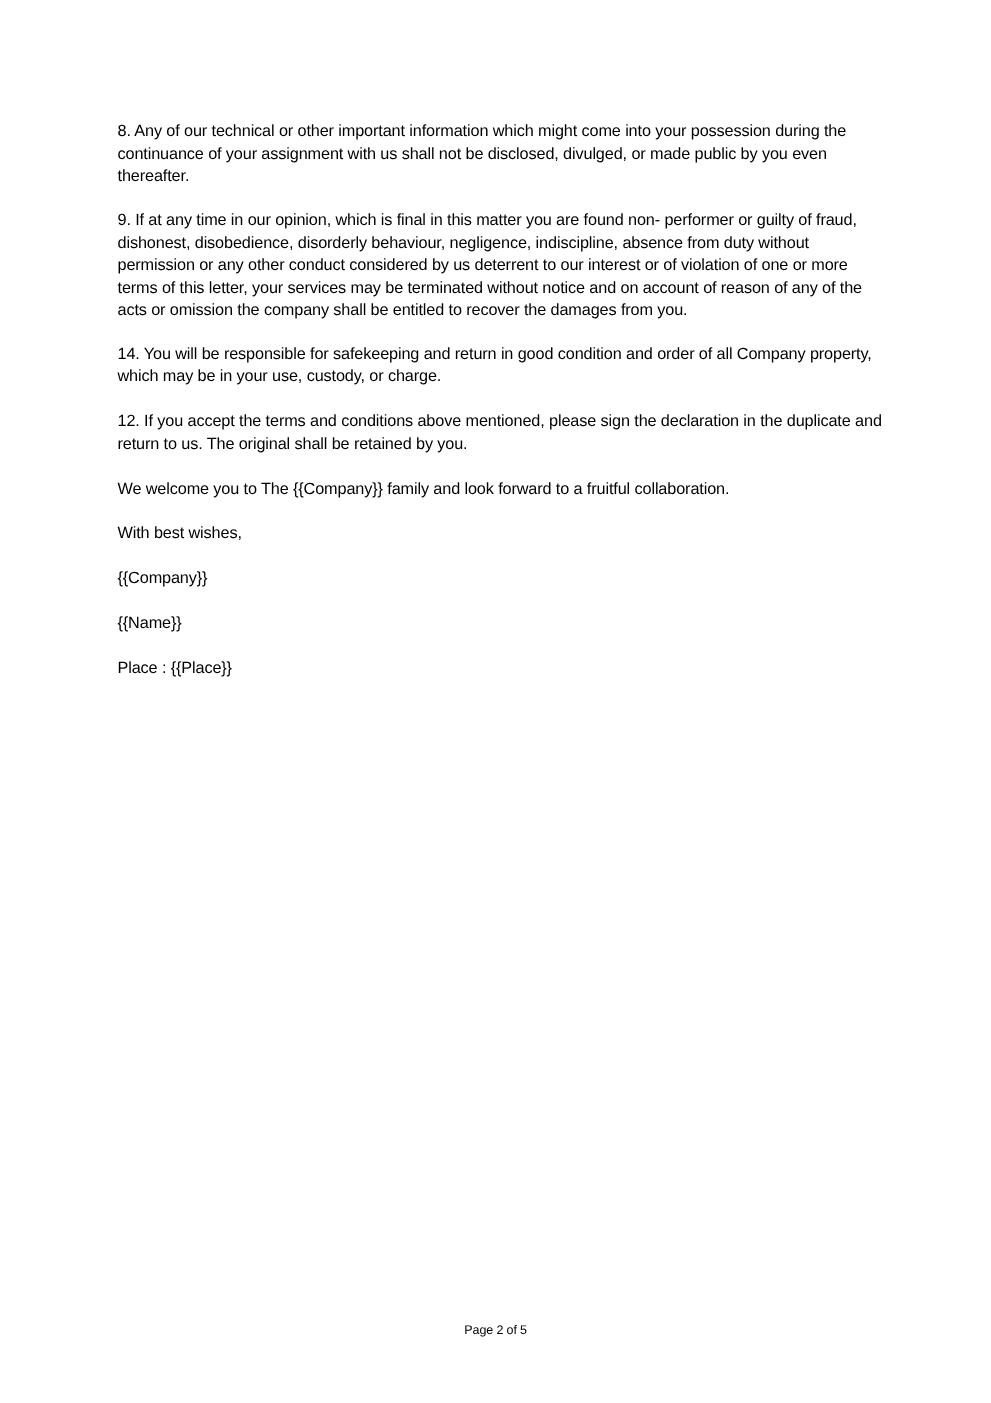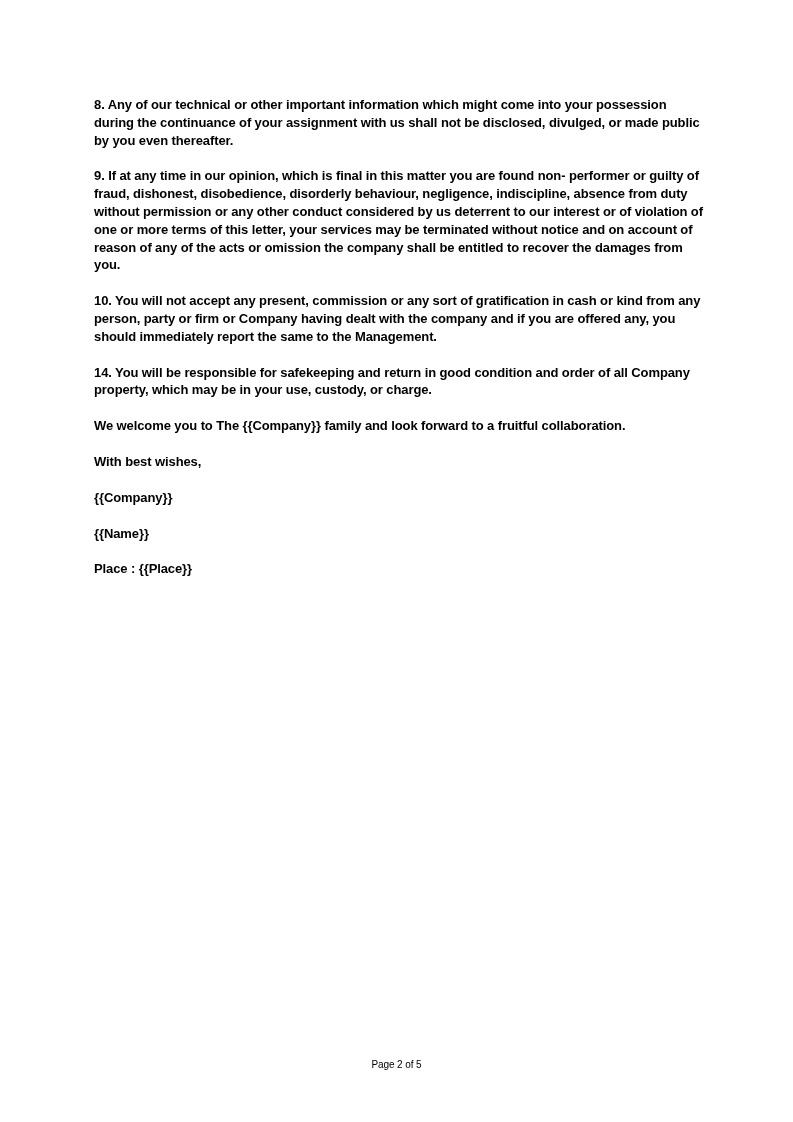--- a/index.html
+++ b/index.html
@@ -18,21 +18,20 @@
   }
   .letter-body {
     position: absolute;
     left: 94px;
     top: 96px;
     width: 614px;
     font-size: 13px;
     line-height: 17.8px;
     letter-spacing: -0.1px;
     text-align: left;
-    font-weight: bold;
   }
   .letter-body p {
     margin: 0 0 18px 0;
     padding: 0;
   }
   .page-footer {
     position: absolute;
     left: 0;
     top: 1058px;
     width: 100%;
@@ -42,22 +41,22 @@
     letter-spacing: -0.1px;
   }
 </style>
 </head>
 <body>
 
 <div class="page">
   <div class="letter-body">
     <p>8. Any of our technical or other important information which might come into your possession during the continuance of your assignment with us shall not be disclosed, divulged, or made public by you even thereafter.</p>
     <p>9. If at any time in our opinion, which is final in this matter you are found non- performer or guilty of fraud, dishonest, disobedience, disorderly behaviour, negligence, indiscipline, absence from duty without permission or any other conduct considered by us deterrent to our interest or of violation of one or more terms of this letter, your services may be terminated without notice and on account of reason of any of the acts or omission the company shall be entitled to recover the damages from you.</p>
-    <p>10. You will not accept any present, commission or any sort of gratification in cash or kind from any person, party or firm or Company having dealt with the company and if you are offered any, you should immediately report the same to the Management.</p>
     <p>14. You will be responsible for safekeeping and return in good condition and order of all Company property, which may be in your use, custody, or charge.</p>
+    <p>12. If you accept the terms and conditions above mentioned, please sign the declaration in the duplicate and return to us. The original shall be retained by you.</p>
     <p>We welcome you to The {{Company}} family and look forward to a fruitful collaboration.</p>
     <p>With best wishes,</p>
     <p>{{Company}}</p>
     <p>{{Name}}</p>
     <p>Place : {{Place}}</p>
   </div>
   <div class="page-footer">
     <span>Page 2 of 5</span>
   </div>
 </div>

